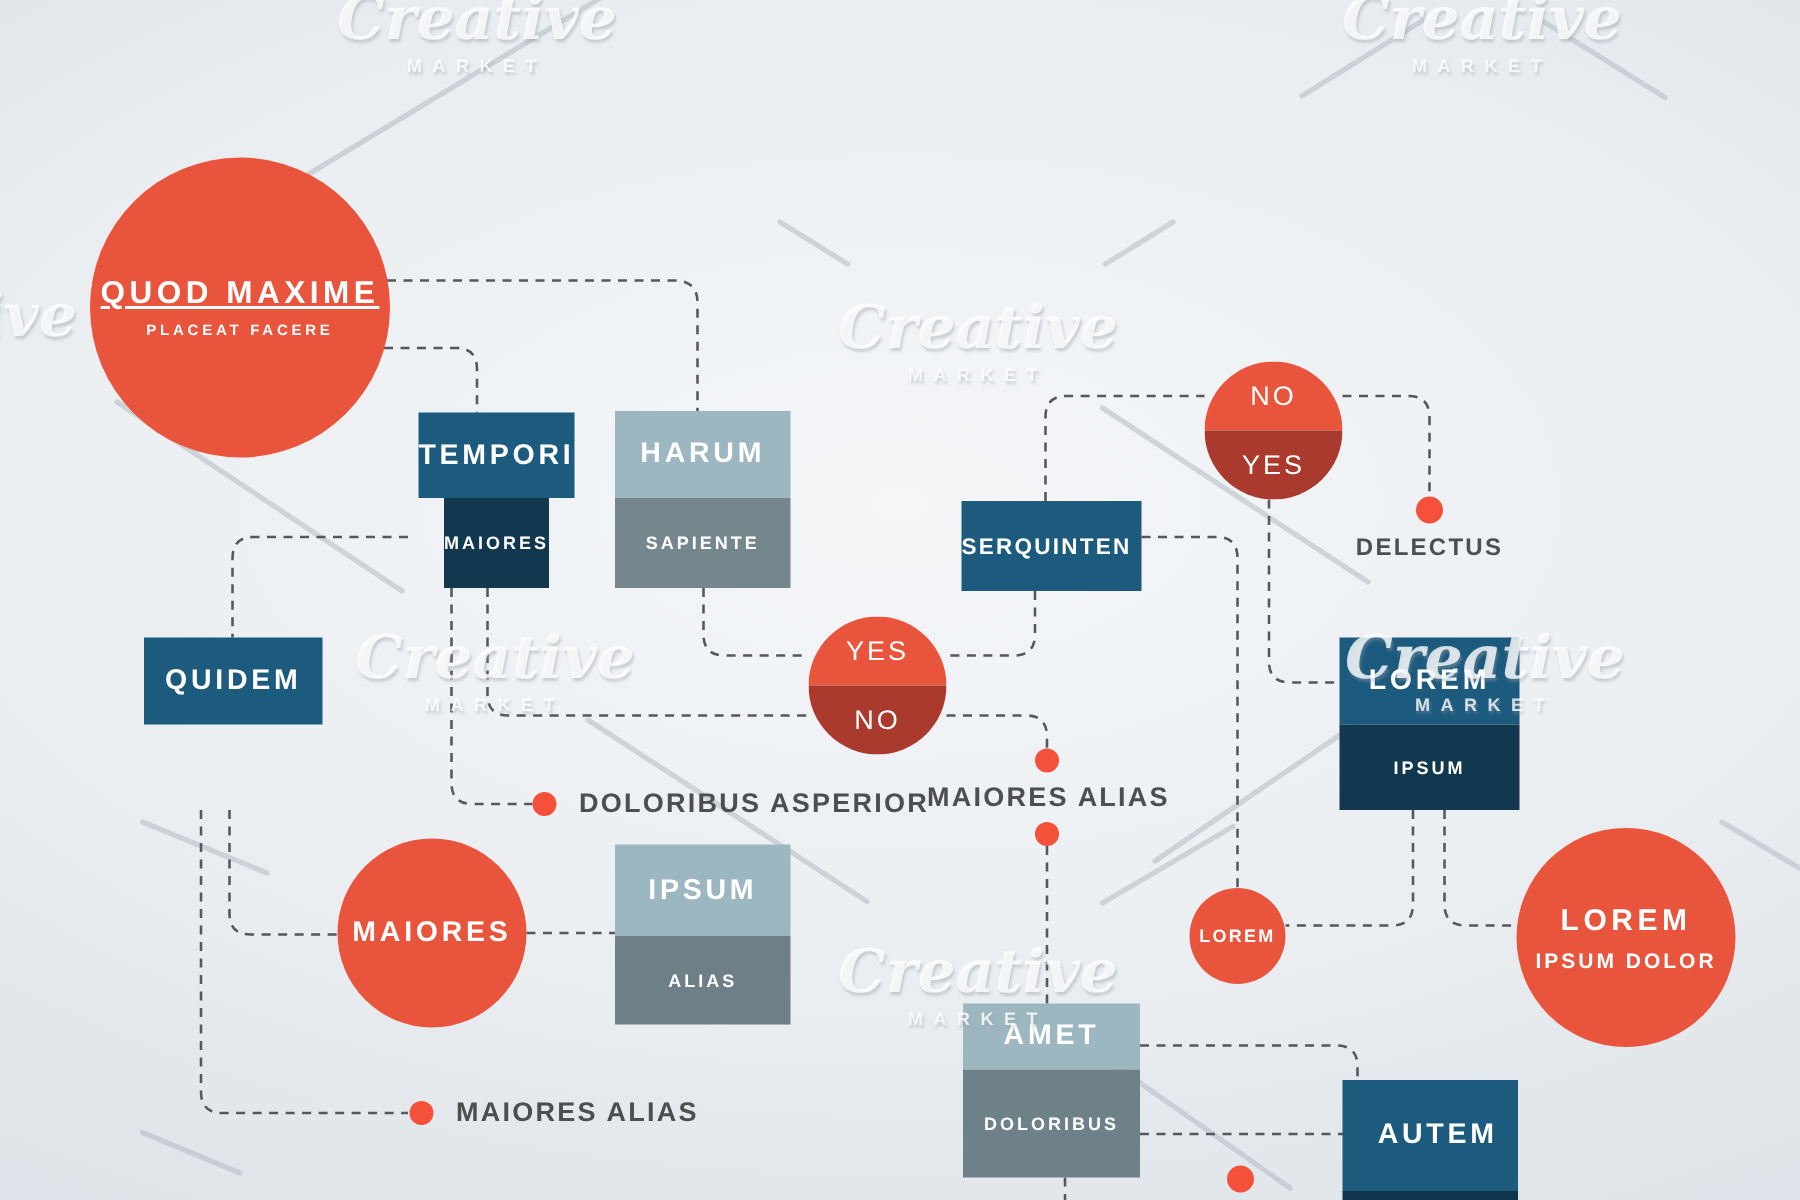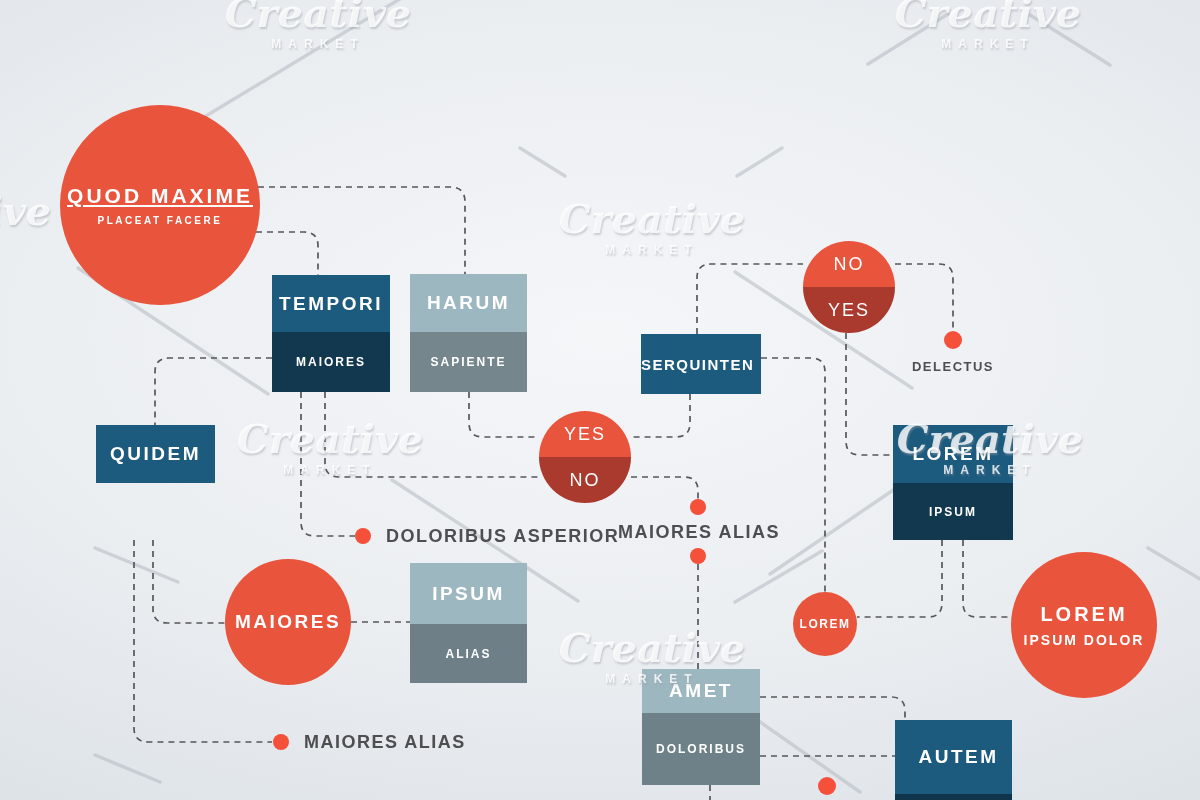--- a/index.html
+++ b/index.html
@@ -82,21 +82,21 @@
       <circle cx="281" cy="742" r="8"></circle>
       <circle cx="827" cy="786" r="9"></circle>
     </g>
   </svg>
 
   <div class="node circle flat" style="left:60px;top:105px;width:200px;height:200px;background:#e8543c;">
     <div class="c-title">QUOD MAXIME</div>
     <div class="c-sub">PLACEAT FACERE</div>
   </div>
 
-  <div class="node split-box" style="left:272px;top:275px;width:118px;height:117px;">
+  <div class="node split-box" style="left:272px;top:275px;width:118px;height:117px;align-items:center;">
     <div class="sec title" style="height:57px;background:#1c5a7e;">TEMPORI</div>
     <div class="sec subtitle" style="flex:1;background:#12384f;">MAIORES</div>
   </div>
 
   <div class="node split-box" style="left:410px;top:274px;width:117px;height:118px;">
     <div class="sec title" style="height:58px;background:#9db7c0;">HARUM</div>
     <div class="sec subtitle" style="flex:1;background:#76868d;">SAPIENTE</div>
   </div>
 
   <div class="node circle" style="left:803px;top:241px;width:92px;height:92px;">
@@ -143,21 +143,21 @@
   <div class="node split-box" style="left:642px;top:669px;width:118px;height:116px;">
     <div class="sec title" style="height:44px;background:#9db7c0;">AMET</div>
     <div class="sec subtitle" style="flex:1;background:#6f8188;">DOLORIBUS</div>
   </div>
 
   <div class="node split-box" style="left:895px;top:720px;width:117px;height:80px;">
     <div class="sec title" style="height:74px;background:#1c5a7e;padding-left:10px;">AUTEM</div>
     <div class="sec" style="flex:1;background:#0f344b;"></div>
   </div>
 
-  <div class="glabel" style="left:953px;top:366px;transform:translate(-50%,-50%);font-size:13px;">DELECTUS</div>
+  <div class="glabel" style="left:953px;top:366px;transform:translate(-50%,-50%);font-size:16px;">DELECTUS</div>
   <div class="glabel" style="left:386px;top:536px;transform:translate(0,-50%);font-size:18px;">DOLORIBUS ASPERIOR</div>
   <div class="glabel" style="left:699px;top:532px;transform:translate(-50%,-50%);font-size:18px;">MAIORES ALIAS</div>
   <div class="glabel" style="left:304px;top:742px;transform:translate(0,-50%);font-size:18px;">MAIORES ALIAS</div>
 
   <div class="wm" style="left:318px;top:22px;">
     <div class="l1">Creative</div>
     <div class="l2">MARKET</div>
   </div>
   <div class="wm" style="left:988px;top:22px;">
     <div class="l1">Creative</div>

